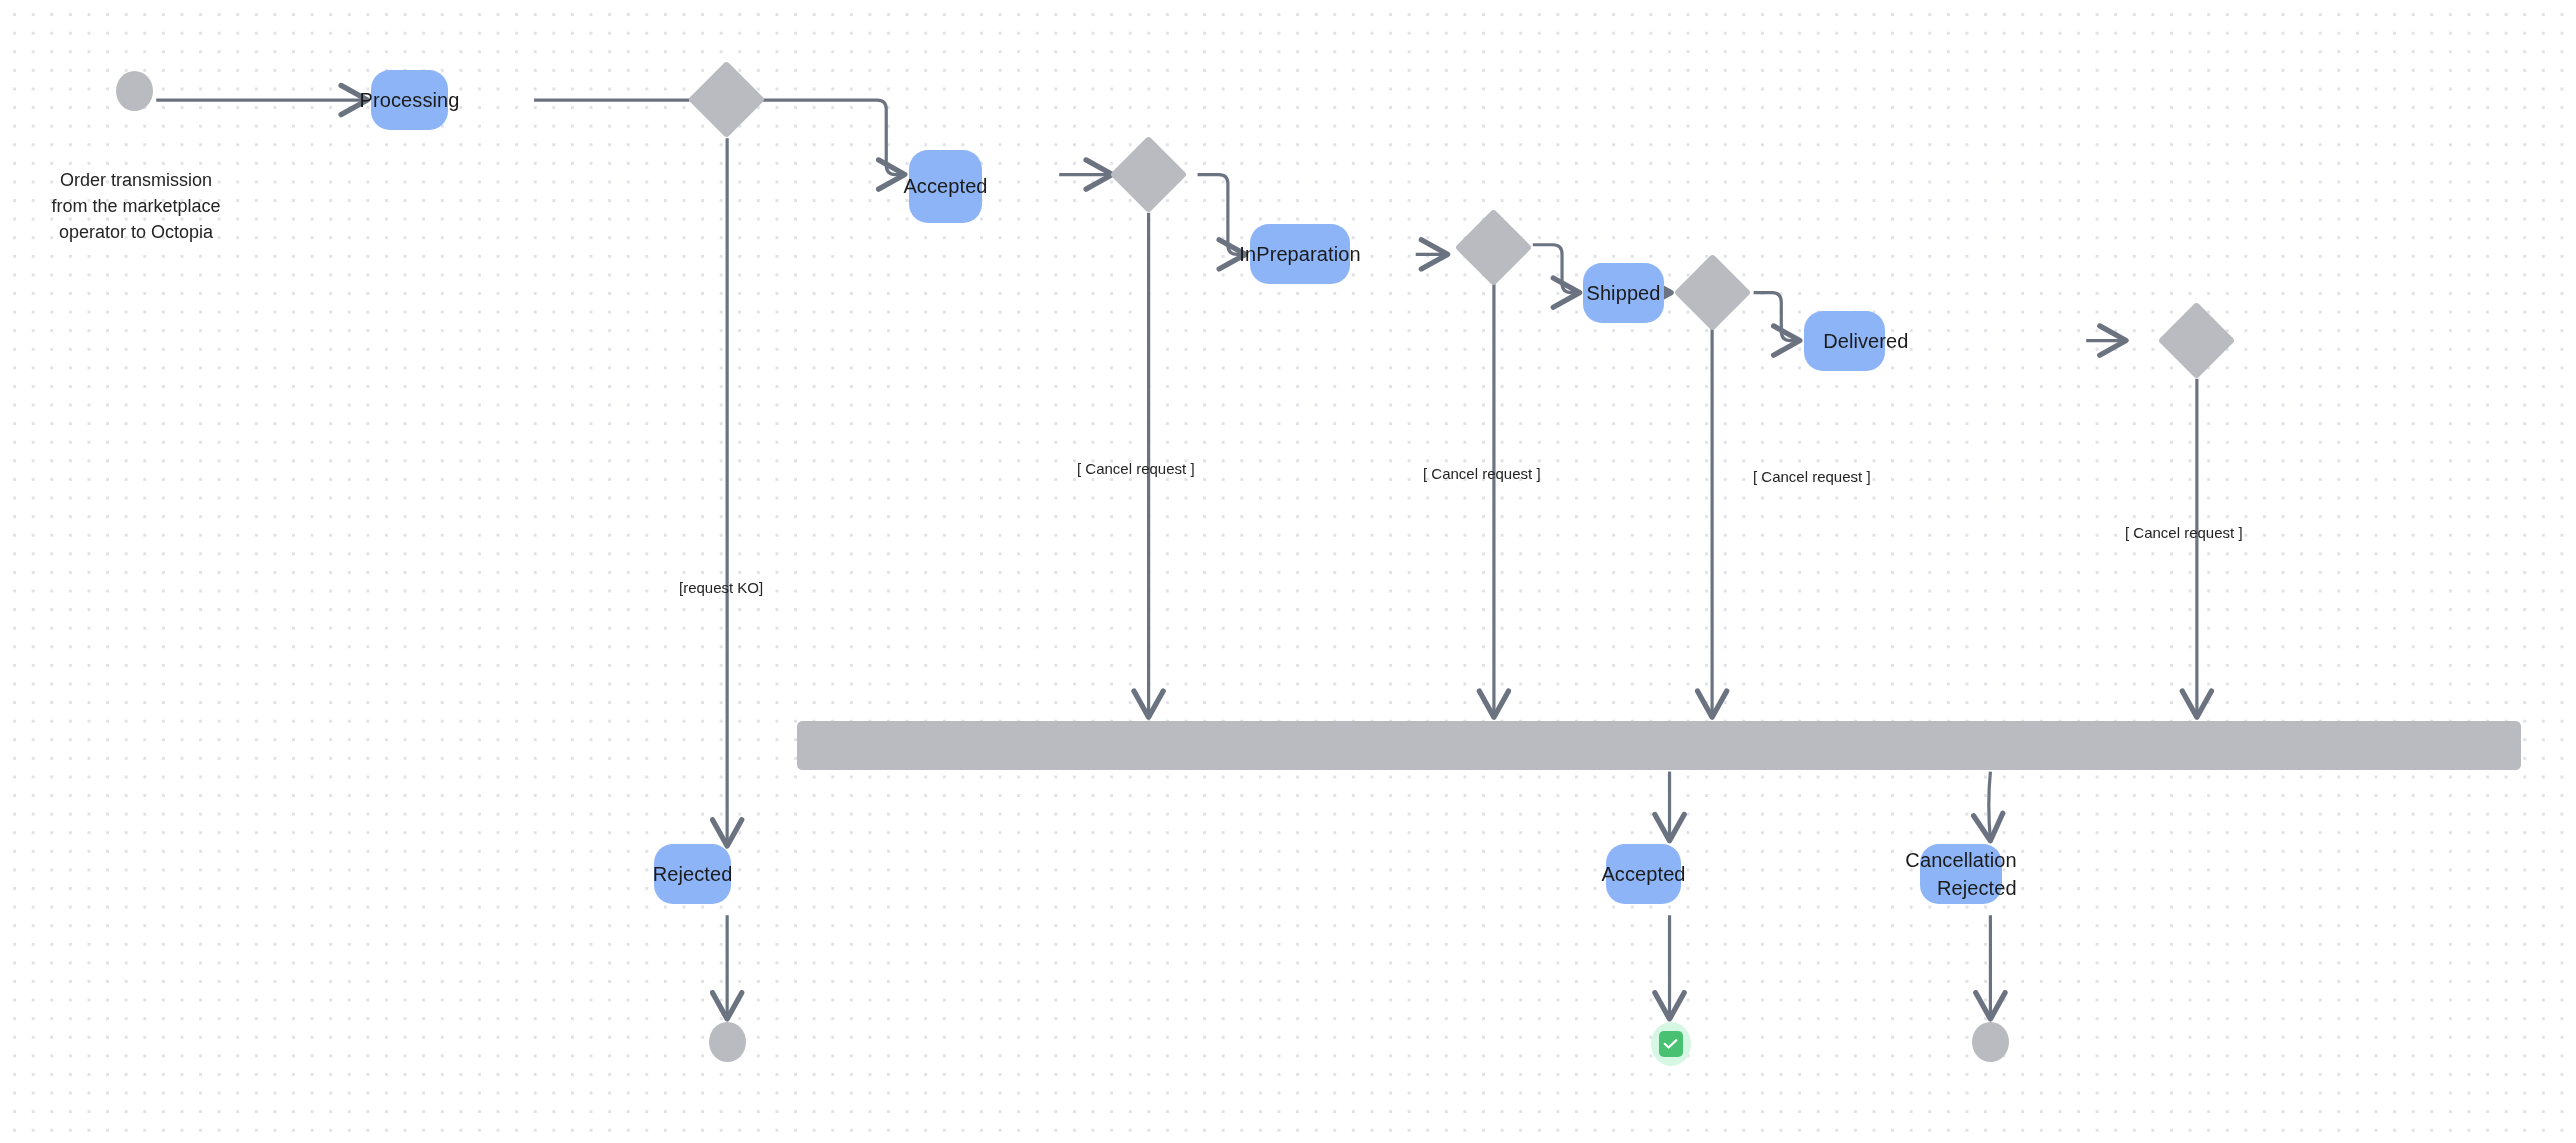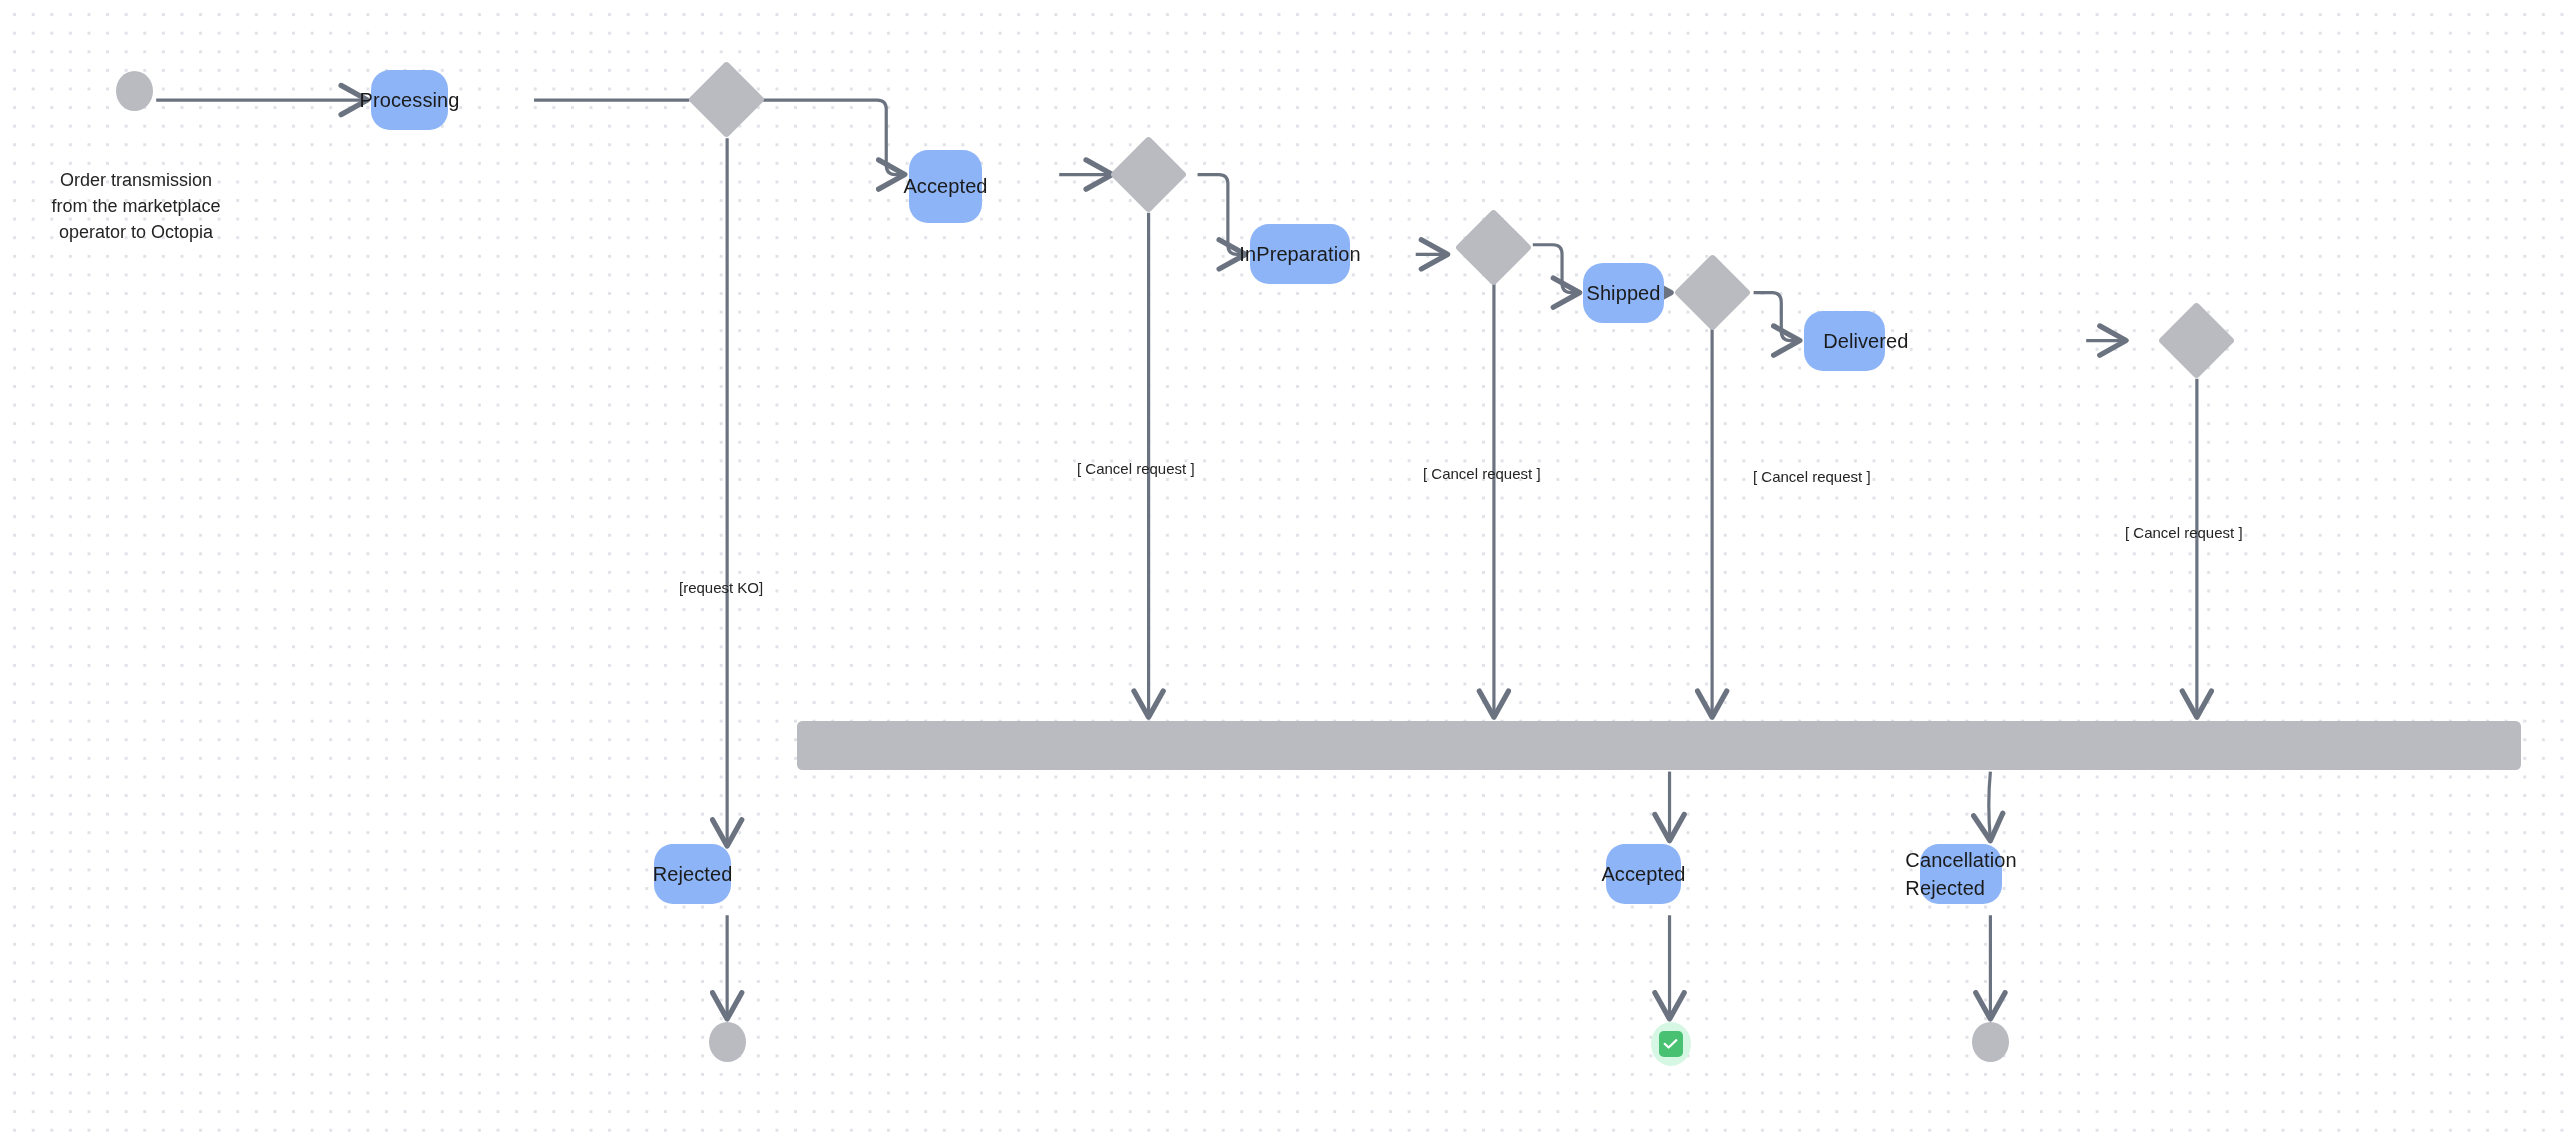--- a/index.html
+++ b/index.html
@@ -27,21 +27,21 @@
   }
 
   
   .state {
     position: absolute;
     background: #8db4f7;
     border-radius: 19px;
     display: flex;
     align-items: center;
     justify-content: center;
-    text-align: left;
+    text-align: right;
     color: #1b1b1b;
     font-size: 20px;
     line-height: 1.42;
     letter-spacing: 0.1px;
     box-sizing: border-box;
     padding: 2.1px 5.3px;
   }
 
   
   .diamond {
@@ -164,21 +164,21 @@
   </div>
 
   <div class="state" style="left:909px; top:150px; width:73px; height:73px;">
     <span>Accepted</span>
   </div>
 
   <div class="state" style="left:1250px; top:224px; width:100px; height:60px;">
     <span>InPreparation</span>
   </div>
 
-  <div class="state" style="left:1583px; top:263px; width:81px; height:60px;border-radius:20px;">
+  <div class="state" style="left:1583px; top:263px; width:81px; height:60px;">
     <span>Shipped</span>
   </div>
 
   <div class="state" style="left:1804px; top:311px; width:81px; height:60px;padding-left:48px;">
     <span>Delivered</span>
   </div>
 
   <div class="diamond" style="left:699px; top:72px; width:55px; height:55px;"></div>
   <div class="diamond" style="left:1121px; top:147px; width:55px; height:55px;"></div>
   <div class="diamond" style="left:1466px; top:220px; width:55px; height:55px;"></div>

